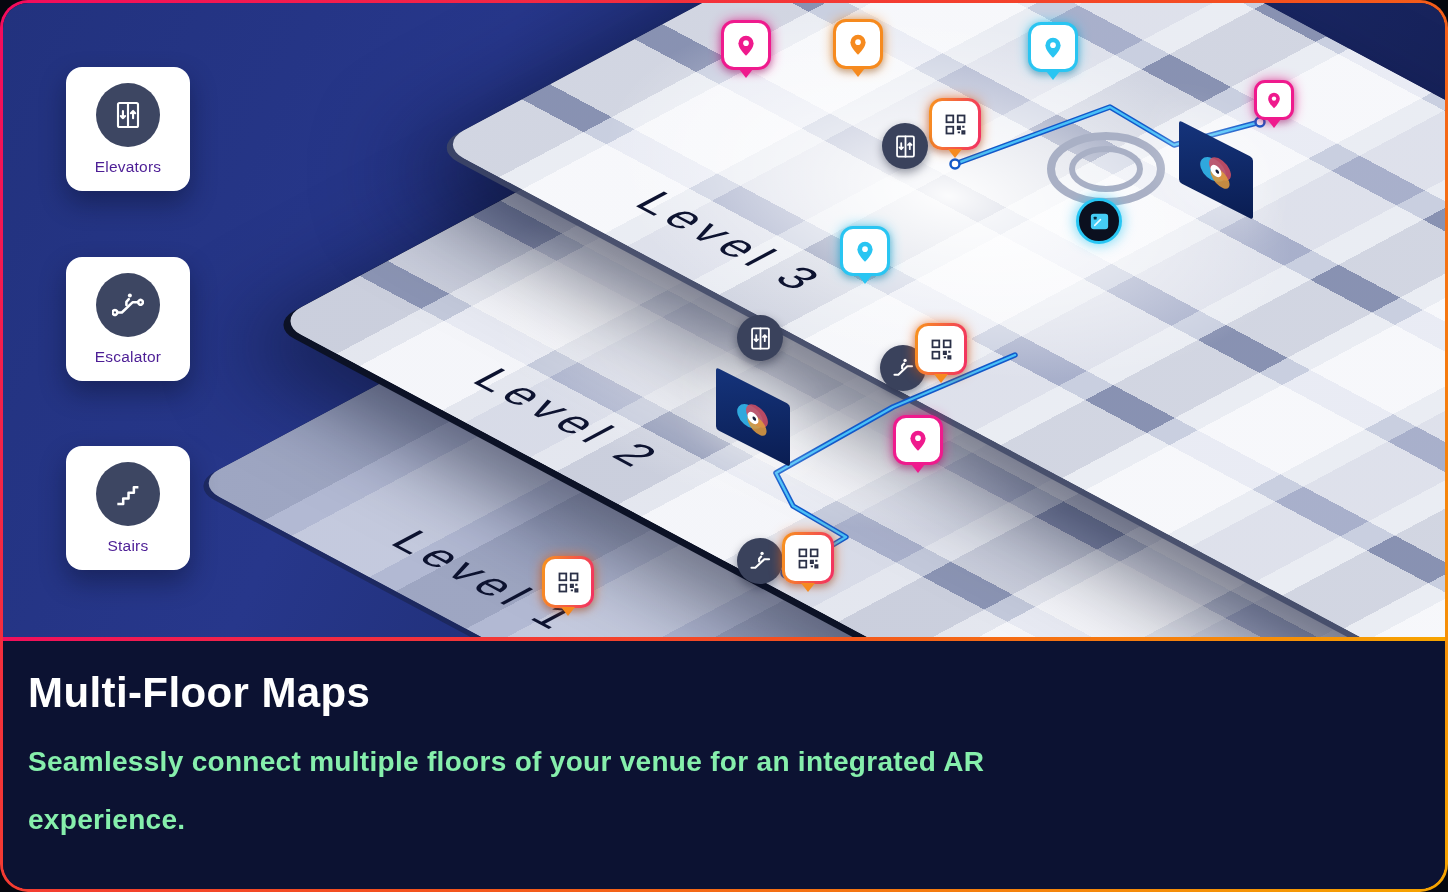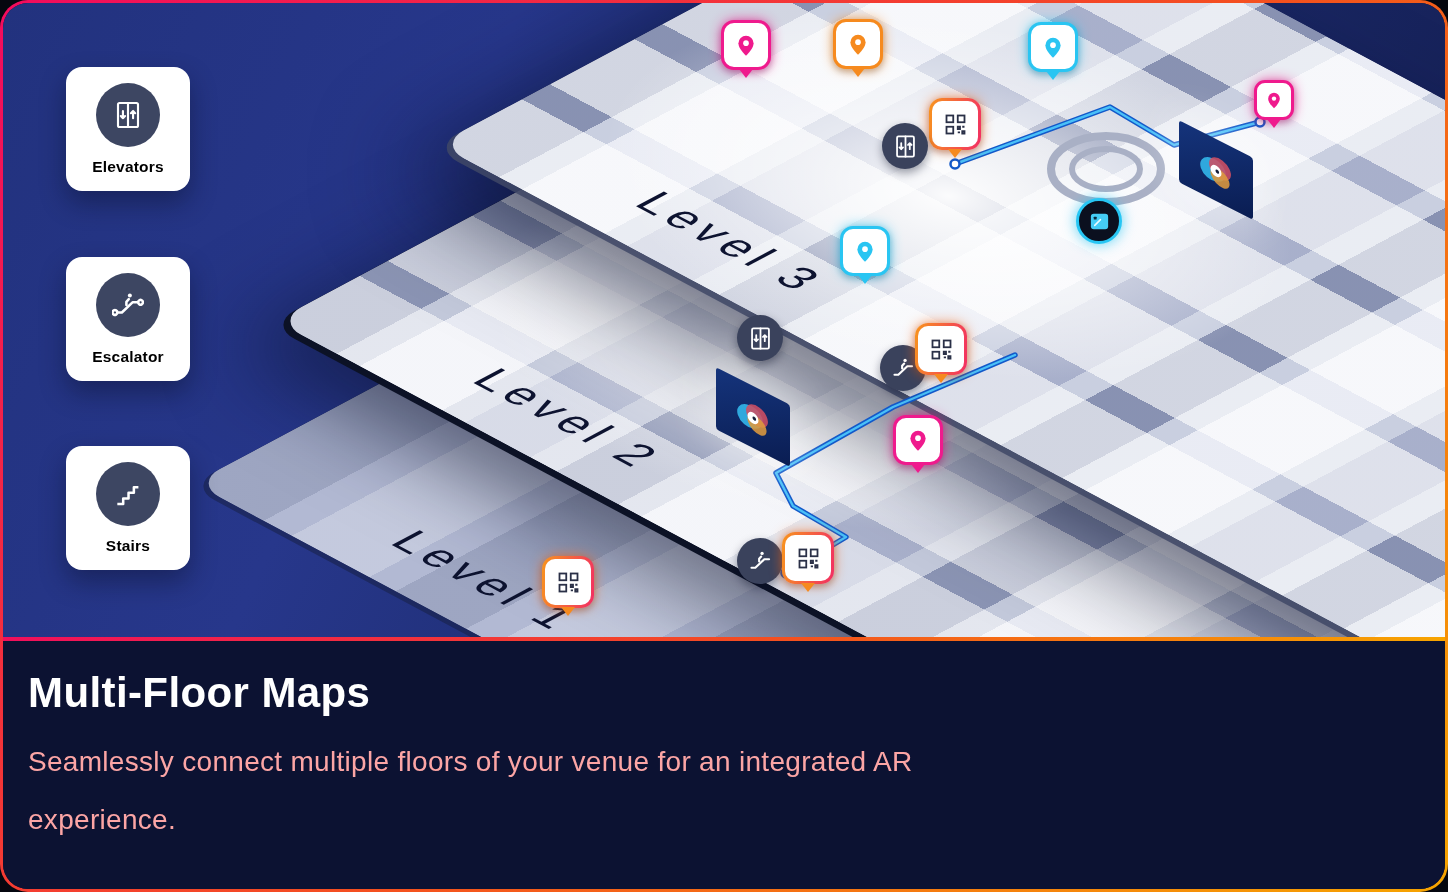--- a/index.html
+++ b/index.html
@@ -72,27 +72,27 @@
          box-shadow:0 0 36px 8px rgba(255,255,255,.38);}
   .board svg{width:52px;height:48px;}
 
   
   .legend-card{position:absolute;left:63px;width:124px;height:124px;background:#fff;border-radius:16px;z-index:20;
                display:flex;flex-direction:column;align-items:center;justify-content:center;gap:11px;
                box-shadow:0 12px 26px rgba(7,12,35,.4);}
   .lc-elevators{top:64px;} .lc-escalator{top:254px;} .lc-stairs{top:443px;}
   .legend-circle{width:64px;height:64px;border-radius:50%;background:#3d4662;display:flex;align-items:center;justify-content:center;}
   .legend-circle svg{width:32px;height:32px;}
-  .legend-label{font-size:15.5px;font-weight:700;color:#000000;letter-spacing:.2px;}
+  .legend-label{font-size:15.5px;font-weight:400;color:#4c1d95;letter-spacing:.2px;}
 
   
   .divider{height:4px;flex:none;background:linear-gradient(90deg,#f10f5c 0%,#f4511e 55%,#f7a400 100%);}
   .panel{flex:1;background:#0c1232;padding:28px 40px 0 25px;}
   .panel h2{margin:0 0 16px 0;font-size:42px;font-weight:700;color:#ffffff;letter-spacing:.4px;}
-  .panel p{margin:0;font-size:28px;font-weight:400;color:#fca5a5;line-height:2.07;max-width:1020px;letter-spacing:.3px;}
+  .panel p{margin:0;font-size:28px;font-weight:700;color:#86efac;line-height:2.07;max-width:1020px;letter-spacing:.3px;}
 </style>
 </head>
 <body>
 
 <div class="frame">
   <div class="card">
 
     <div class="map-area">
 
       <div class="plate plate-1">

